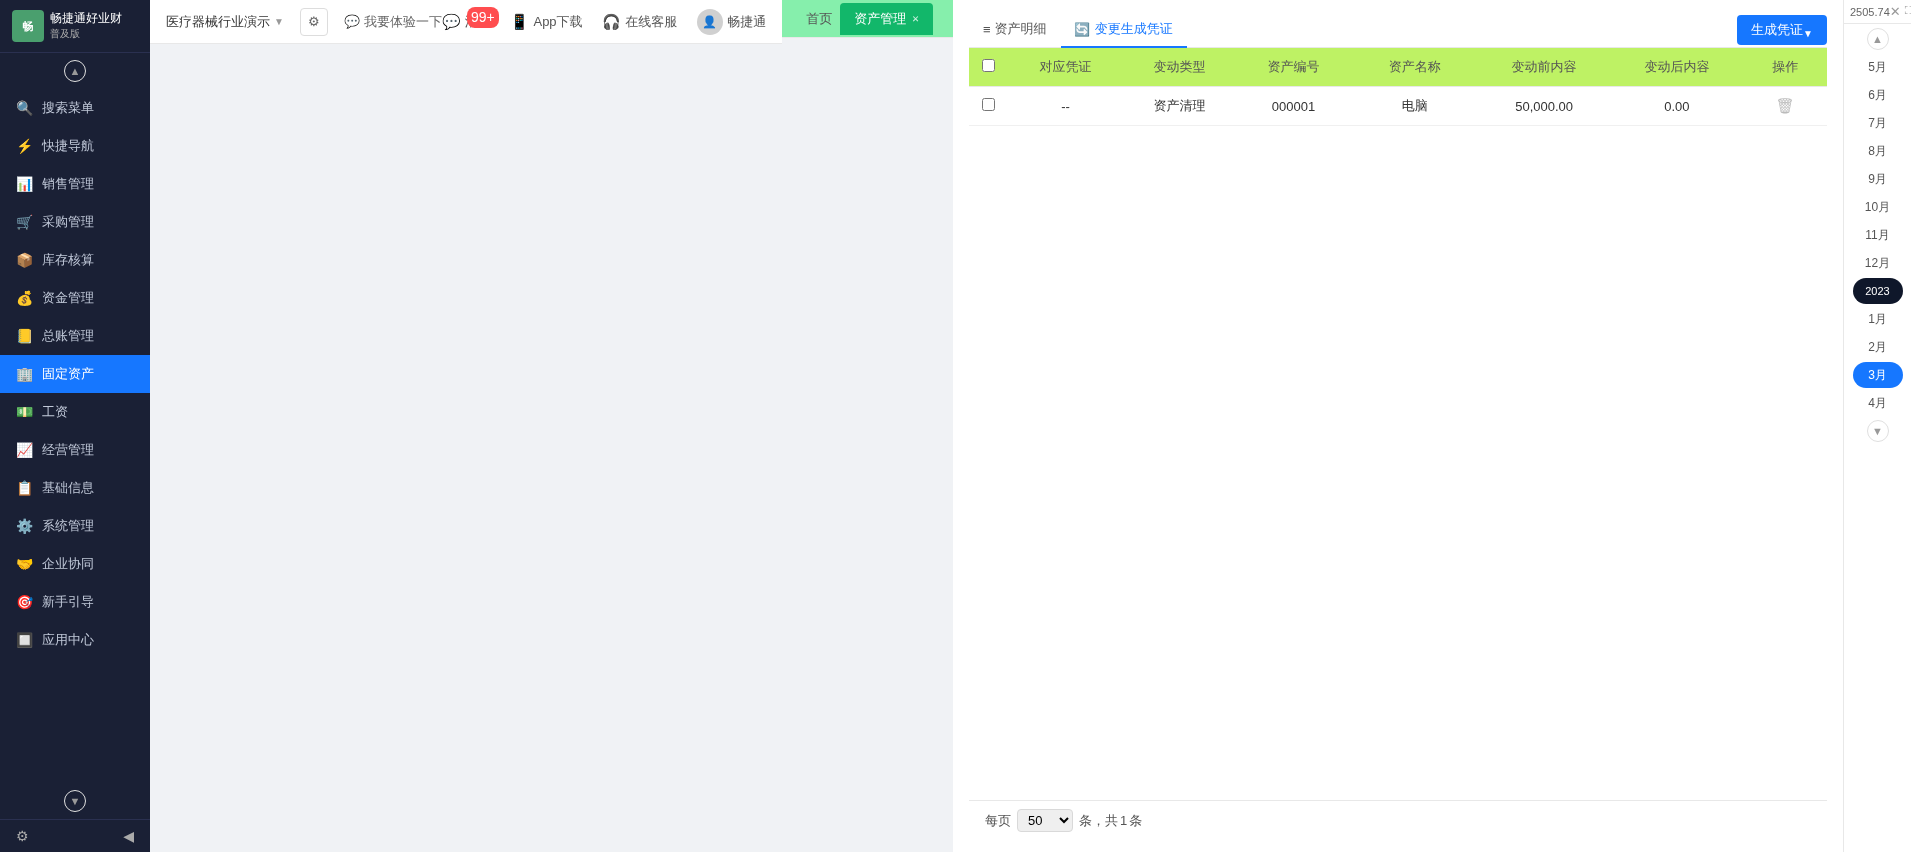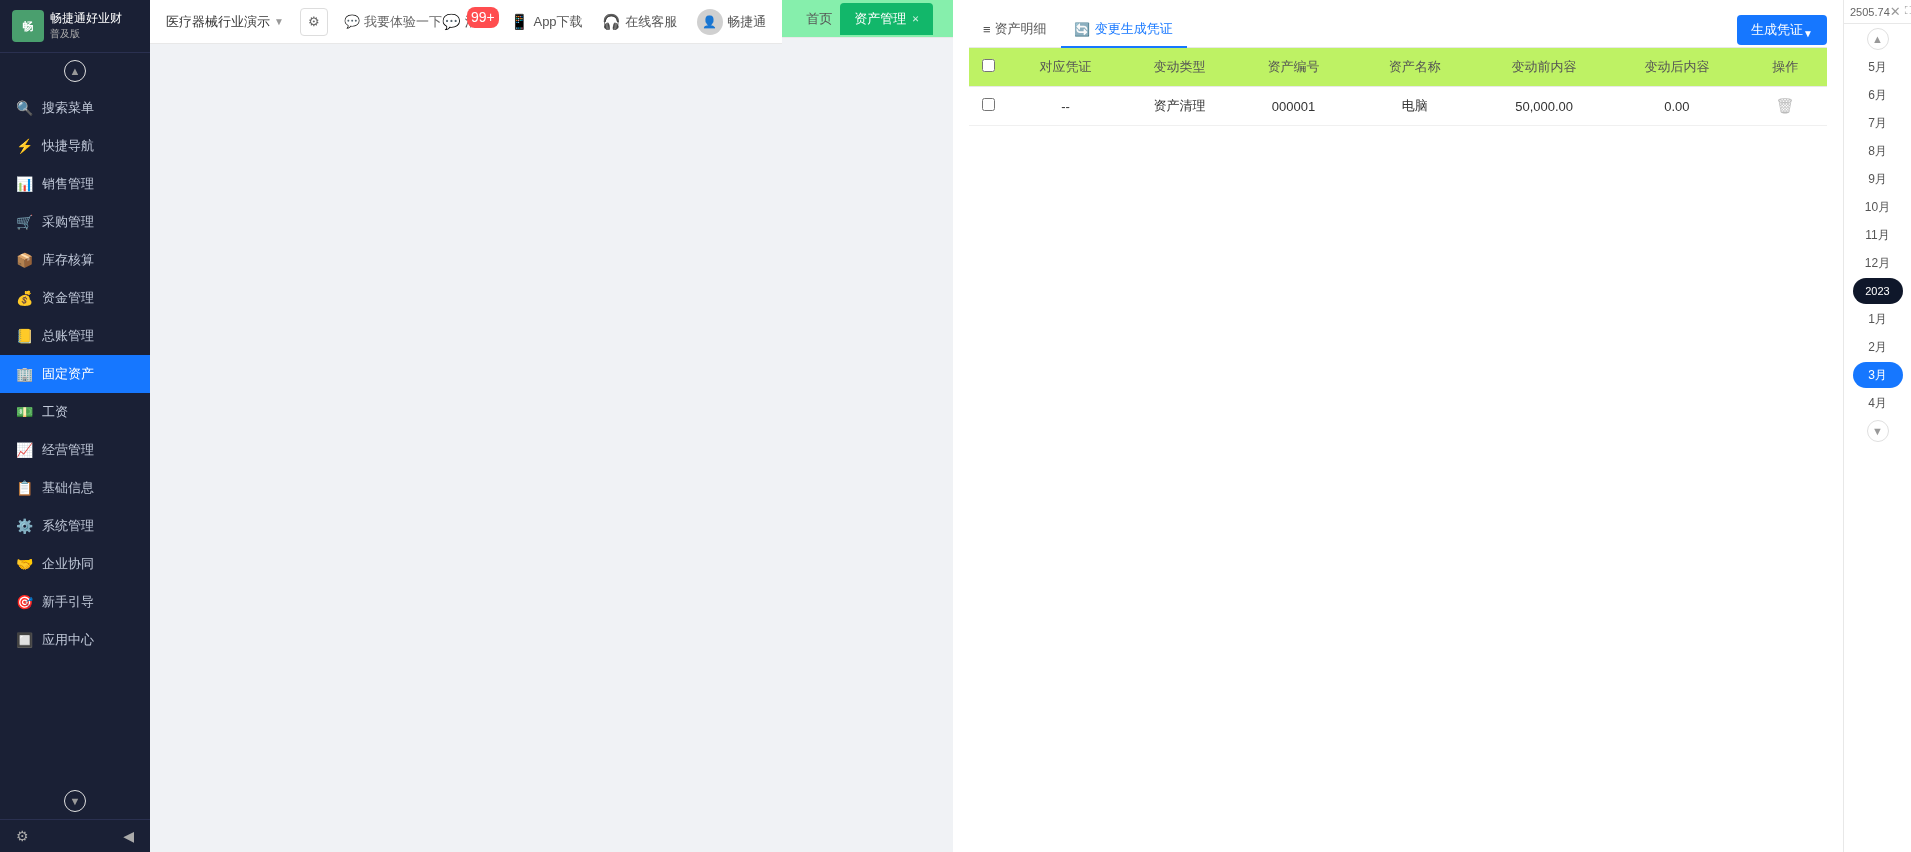--- a/index.html
+++ b/index.html
@@ -589,20 +589,32 @@
               <td>50,000.00</td>
               <td>0.00</td>
               <td>
                 <span class="delete-btn">🗑</span>
               </td>
             </tr>
           </tbody>
         </table>
       </div>
 
+      <div class="table-footer">
+        <span>每页</span>
+        <select class="page-size-select">
+          <option>10</option>
+          <option>20</option>
+          <option selected="">50</option>
+          <option>100</option>
+        </select>
+        <span>条，共</span>
+        <span style="margin:0 2px;">1</span>
+        <span>条</span>
+      </div>
     </div>
 
     <div class="date-panel">
       <div class="date-panel-header">
         <span class="date-panel-title">2505.74</span>
         <div class="date-panel-controls">
           <span class="date-panel-close">✕</span>
           <span class="date-panel-expand">⛶</span>
         </div>
       </div>

